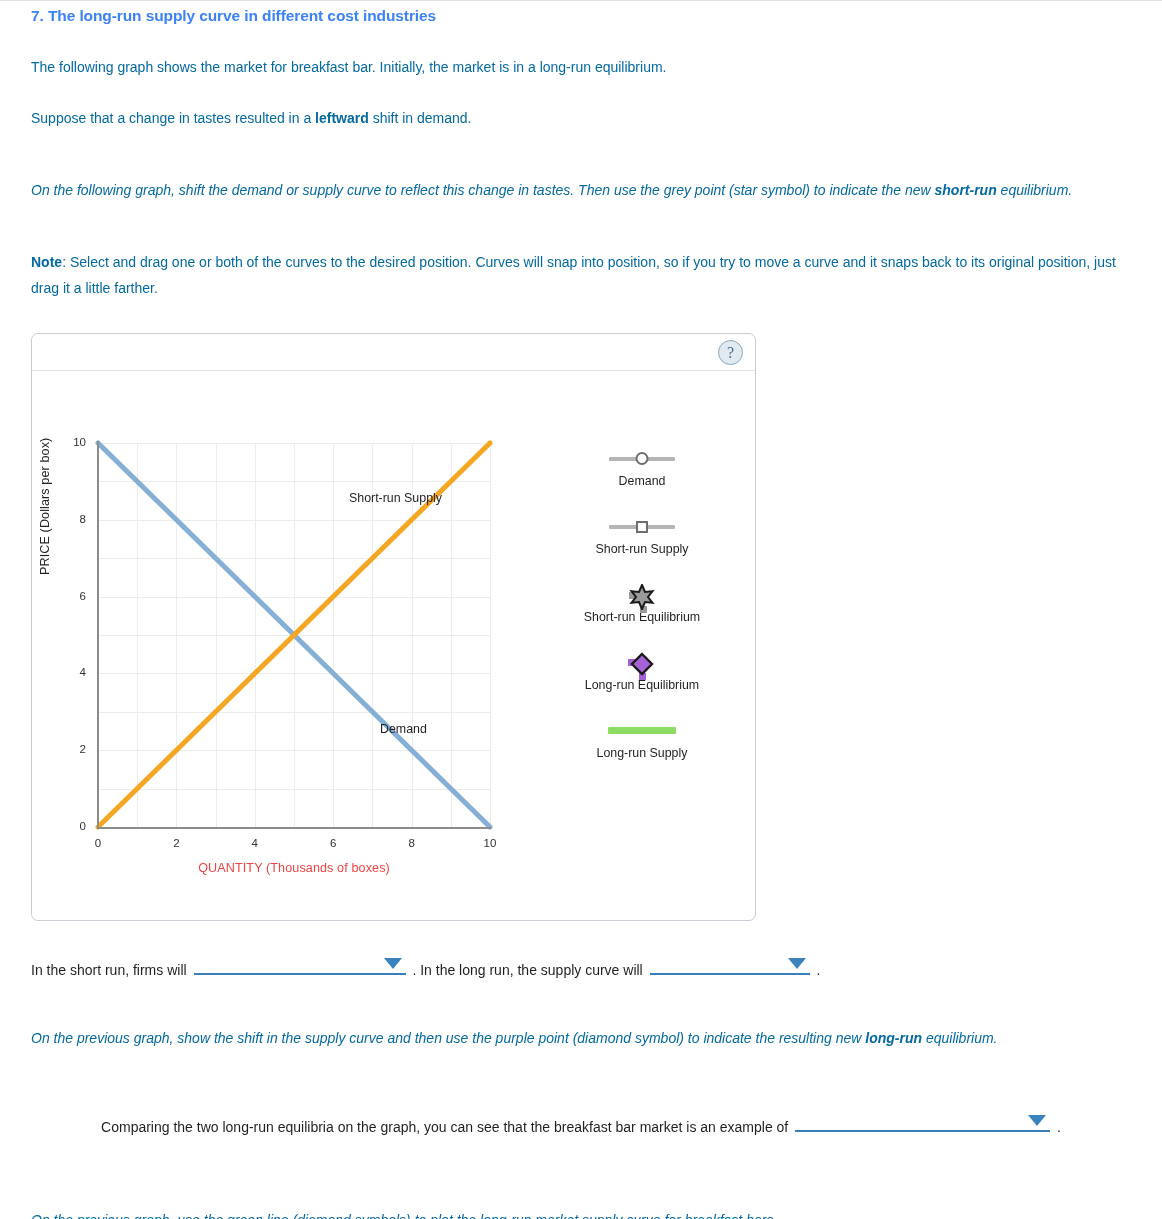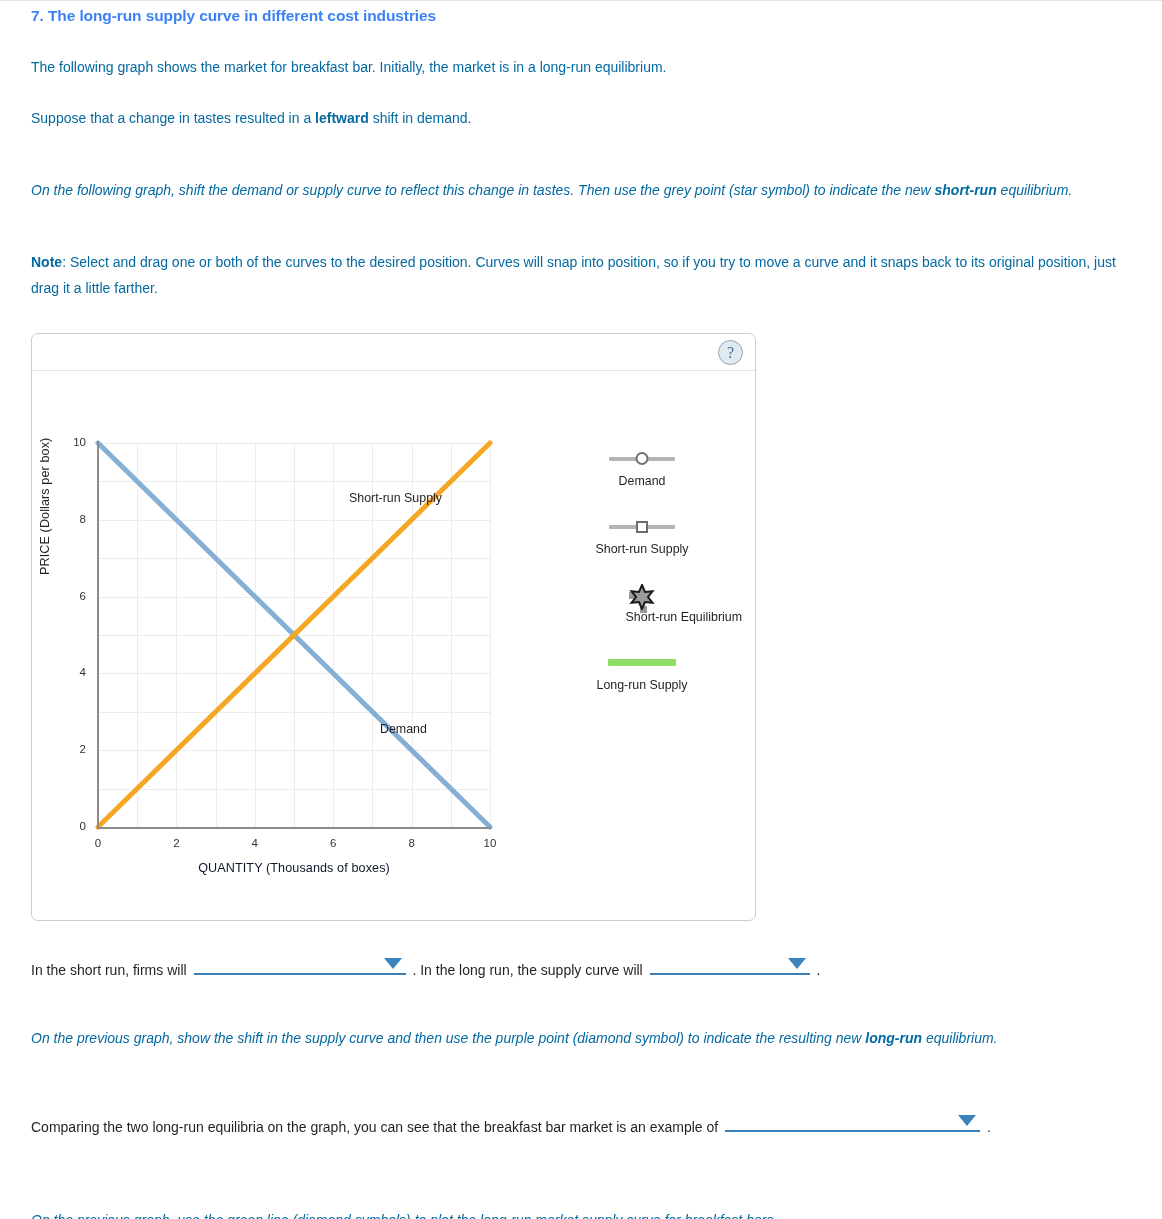--- a/index.html
+++ b/index.html
@@ -153,21 +153,21 @@
     white-space: nowrap;
     letter-spacing: 0.1px;
   }
   .x-axis-title {
     position: absolute;
     left: 0;
     top: 418px;
     width: 392px;
     text-align: center;
     font-size: 12.6px;
-    color: #0f172a;
+    color: #ef4444;
     letter-spacing: 0.1px;
   }
 
   .curve {
     position: absolute;
     left: 0; top: 0;
     width: 392px; height: 384px;
     overflow: visible;
   }
 
@@ -381,31 +381,41 @@
       </div>
 
       <div class="legend-item" style="margin-top:24px; margin-bottom:16px;">
         <div class="legend-sym">
           <div class="sym-line"></div>
           <div class="sym-square"></div>
         </div>
         <div class="legend-text">Short-run Supply</div>
       </div>
 
-      <div class="legend-item" style="margin-top:24px; margin-bottom:16px;text-align:right;">
+      <div class="legend-item" style="margin-top:24px; margin-bottom:16px;">
         <div class="legend-sym">
           <div class="handle grey" style="left:87px; top:12px;"></div>
           <div class="handle grey" style="left:98px; top:26px;"></div>
           <svg class="sym-star" width="26" height="26" viewBox="0 0 26 26">
             <polygon points="13,1 16,8 23.5,7.2 19,13 23.5,18.8 16,18 13,25 10,18 2.5,18.8 7,13 2.5,7.2 10,8" fill="#9a9a9a" stroke="#1a1a1a" stroke-width="2" stroke-linejoin="miter"></polygon>
           </svg>
         </div>
         <div class="legend-text">Short-run Equilibrium</div>
       </div>
 
+      <div class="legend-item" style="margin-top:24px; margin-bottom:16px;">
+        <div class="legend-sym">
+          <div class="handle purple" style="left:86px; top:11px;"></div>
+          <div class="handle purple" style="left:97px; top:25px;"></div>
+          <svg class="sym-diamond" width="24" height="24" viewBox="0 0 24 24">
+            <polygon points="12,2 22,12 12,22 2,12" fill="#a661d6" stroke="#1a1a1a" stroke-width="2.4" stroke-linejoin="miter"></polygon>
+          </svg>
+        </div>
+        <div class="legend-text">Long-run Equilibrium</div>
+      </div>
 
       <div class="legend-item" style="margin-top:24px; margin-bottom:26px;">
         <div class="legend-sym">
           <div class="sym-line green"></div>
           <svg class="sym-tri" style="top:5px;" width="24" height="22" viewBox="0 0 24 22">
             <polygon points="12,5 21,19 3,19" fill="#ffffff" stroke="#111111" stroke-width="2.4" stroke-linejoin="miter"></polygon>
           </svg>
         </div>
         <div class="legend-text">Long-run Supply</div>
       </div>
@@ -422,21 +432,21 @@
     <span class="dropdown" id="dd2">
       <span class="arrow"></span>
     </span>
     <span class="txt">.</span>
   </div>
 
   <div class="para ital" id="p-purple">
     <span>On the previous graph, show the shift in the supply curve and then use the purple point (diamond symbol) to indicate the resulting new </span><span class="bi">long-run</span><span> equilibrium.</span>
   </div>
 
-  <div class="dd-row" style="top:1112px;">
+  <div class="dd-row" style="top:1112px;text-align:center;">
     <span class="txt">Comparing the two long-run equilibria on the graph, you can see that the breakfast bar market is an example of</span>
     <span class="dropdown" id="dd3">
       <span class="arrow"></span>
     </span>
     <span class="txt">.</span>
   </div>
 
   <div class="para ital" id="p-green">
     <span>On the previous graph, use the green line (diamond symbols) to plot the long-run market supply curve for breakfast bars.</span>
   </div>

